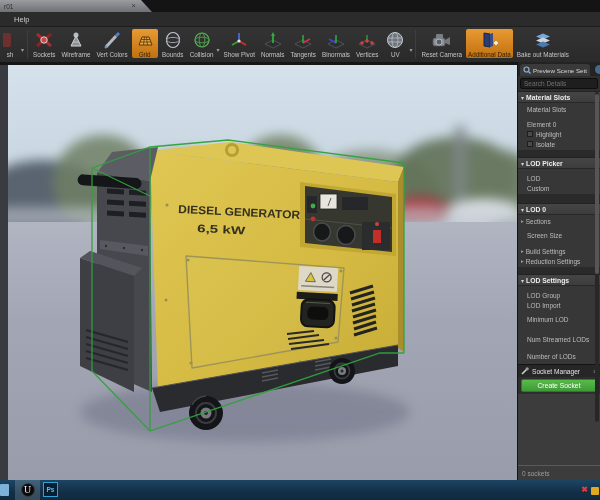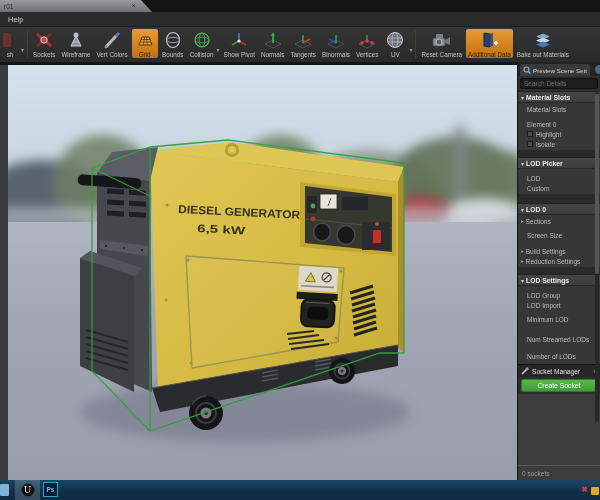--- a/index.html
+++ b/index.html
@@ -10,21 +10,21 @@
   .titlebar{position:absolute;left:0;top:0;width:600px;height:12px;background:#141414;}
   .doc-tab{position:absolute;left:0;top:0;width:152px;height:12px;
     background:linear-gradient(#9a9ca0,#6e7075);
     clip-path:polygon(0 0,141px 0,152px 12px,0 12px);
     display:flex;align-items:center;}
   .doc-tab .ttext{font-size:6.5px;color:#2e2e32;padding-left:4px;}
   .doc-tab .tclose{position:absolute;right:16px;top:1px;font-size:8px;color:#3c3c40;line-height:10px;}
 
   
   .menubar{position:absolute;left:0;top:12px;width:600px;height:15px;background:#2b2b2b;border-bottom:1px solid #1d1d1d;}
-  .menu-item{position:absolute;left:8px;top:3px;font-size:7.5px;color:#c9c9c9;}
+  .menu-item{position:absolute;left:14px;top:3px;font-size:7.5px;color:#c9c9c9;}
 
   
   .toolbar{position:absolute;left:0;top:27px;width:600px;height:35px;background:linear-gradient(#343434,#2a2a2a);
     display:flex;align-items:flex-start;padding:2px 0 0 0;}
   .tb{display:flex;flex-direction:column;align-items:center;justify-content:flex-start;
     padding:1px 2px 0 2px;margin:0 1px;border-radius:2px;min-width:24px;}
   .tb .ticon{height:20px;display:flex;align-items:center;}
   .tb .tlabel{font-size:6.3px;color:#c4c4c4;white-space:nowrap;margin-top:1px;}
   .tb.active{background:linear-gradient(#e89a33,#c0700f);}
   .tb.active .tlabel{color:#2f1f06;}

